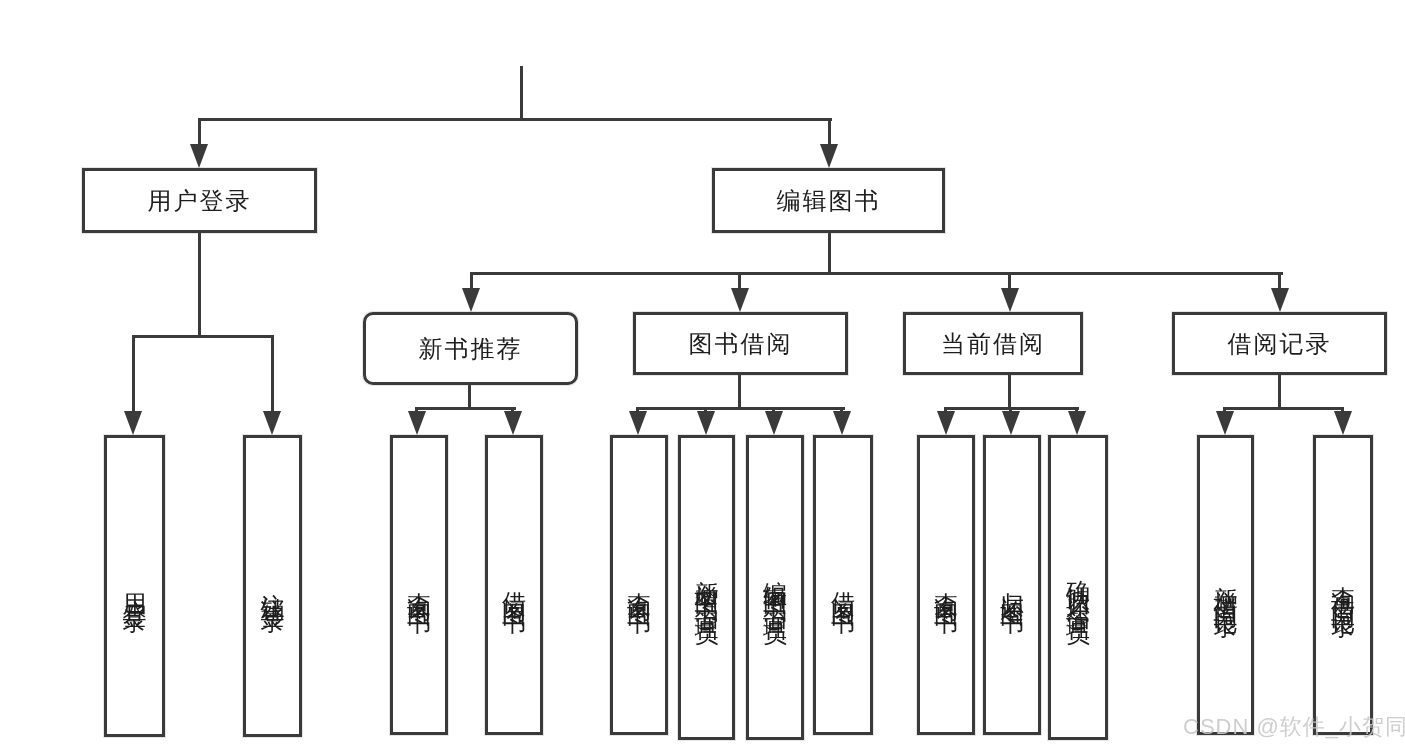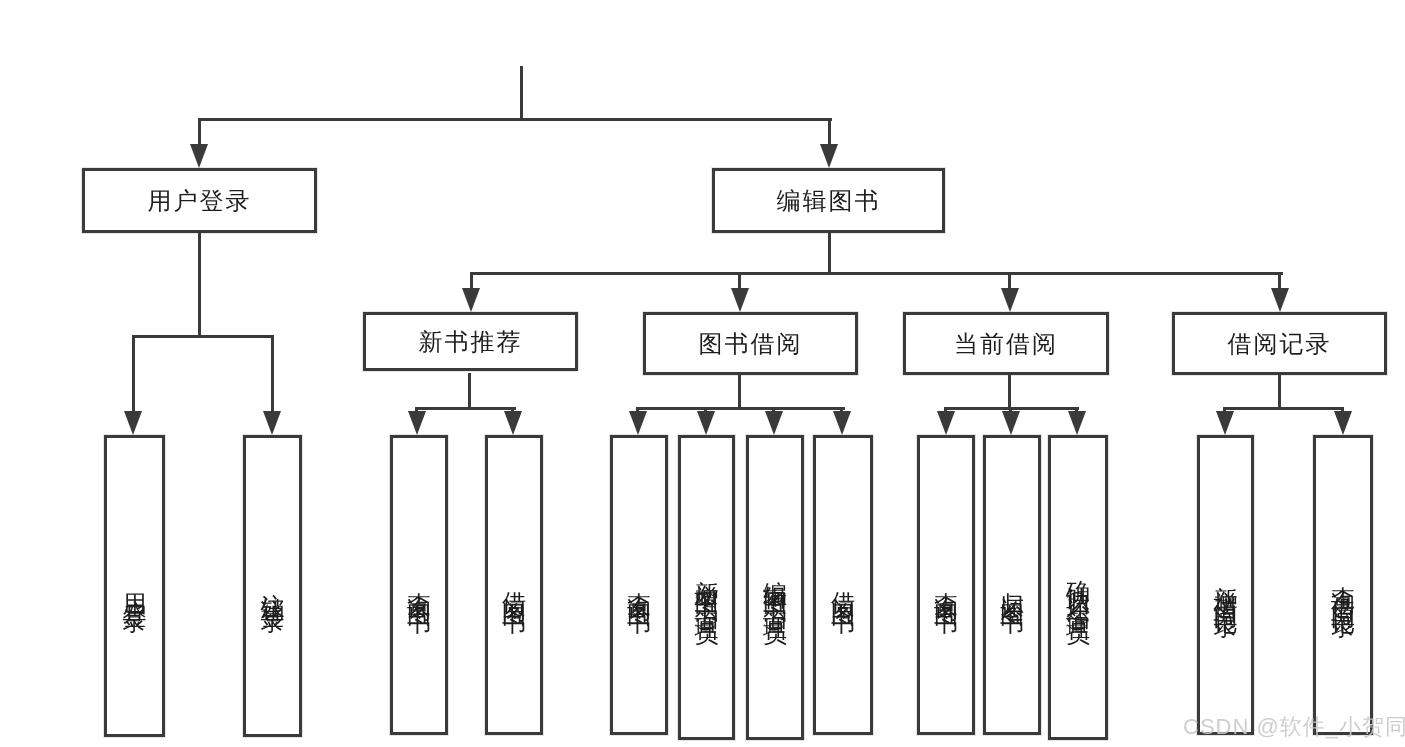--- a/index.html
+++ b/index.html
@@ -134,27 +134,27 @@
   <div class="arrow" style="left:1334px; top:411px;"></div>
 
 
   <div class="box" style="left:82px; top:168px; width:235px; height:65px;">
     <span class="hlabel">用户登录</span>
   </div>
   <div class="box" style="left:712px; top:168px; width:233px; height:65px;">
     <span class="hlabel">编辑图书</span>
   </div>
 
-  <div class="box" style="left:363px; top:312px; width:215px; height:59px;">
+  <div class="box" style="left:363px; top:312px; width:215px; height:73px;border-radius:10px;">
     <span class="hlabel">新书推荐</span>
   </div>
-  <div class="box" style="left:633px; top:312px; width:215px; height:63px;margin-left:10px;">
+  <div class="box" style="left:633px; top:312px; width:215px; height:63px;">
     <span class="hlabel">图书借阅</span>
   </div>
-  <div class="box" style="left:903px; top:312px; width:206px; height:63px;">
+  <div class="box" style="left:903px; top:312px; width:180px; height:63px;">
     <span class="hlabel">当前借阅</span>
   </div>
   <div class="box" style="left:1172px; top:312px; width:215px; height:63px;">
     <span class="hlabel">借阅记录</span>
   </div>
 
   <div class="box" style="left:104px; top:435px; width:61px; height:302px;">
     <span class="vlabel">用户登录</span>
   </div>
   <div class="box" style="left:243px; top:435px; width:59px; height:302px;">

